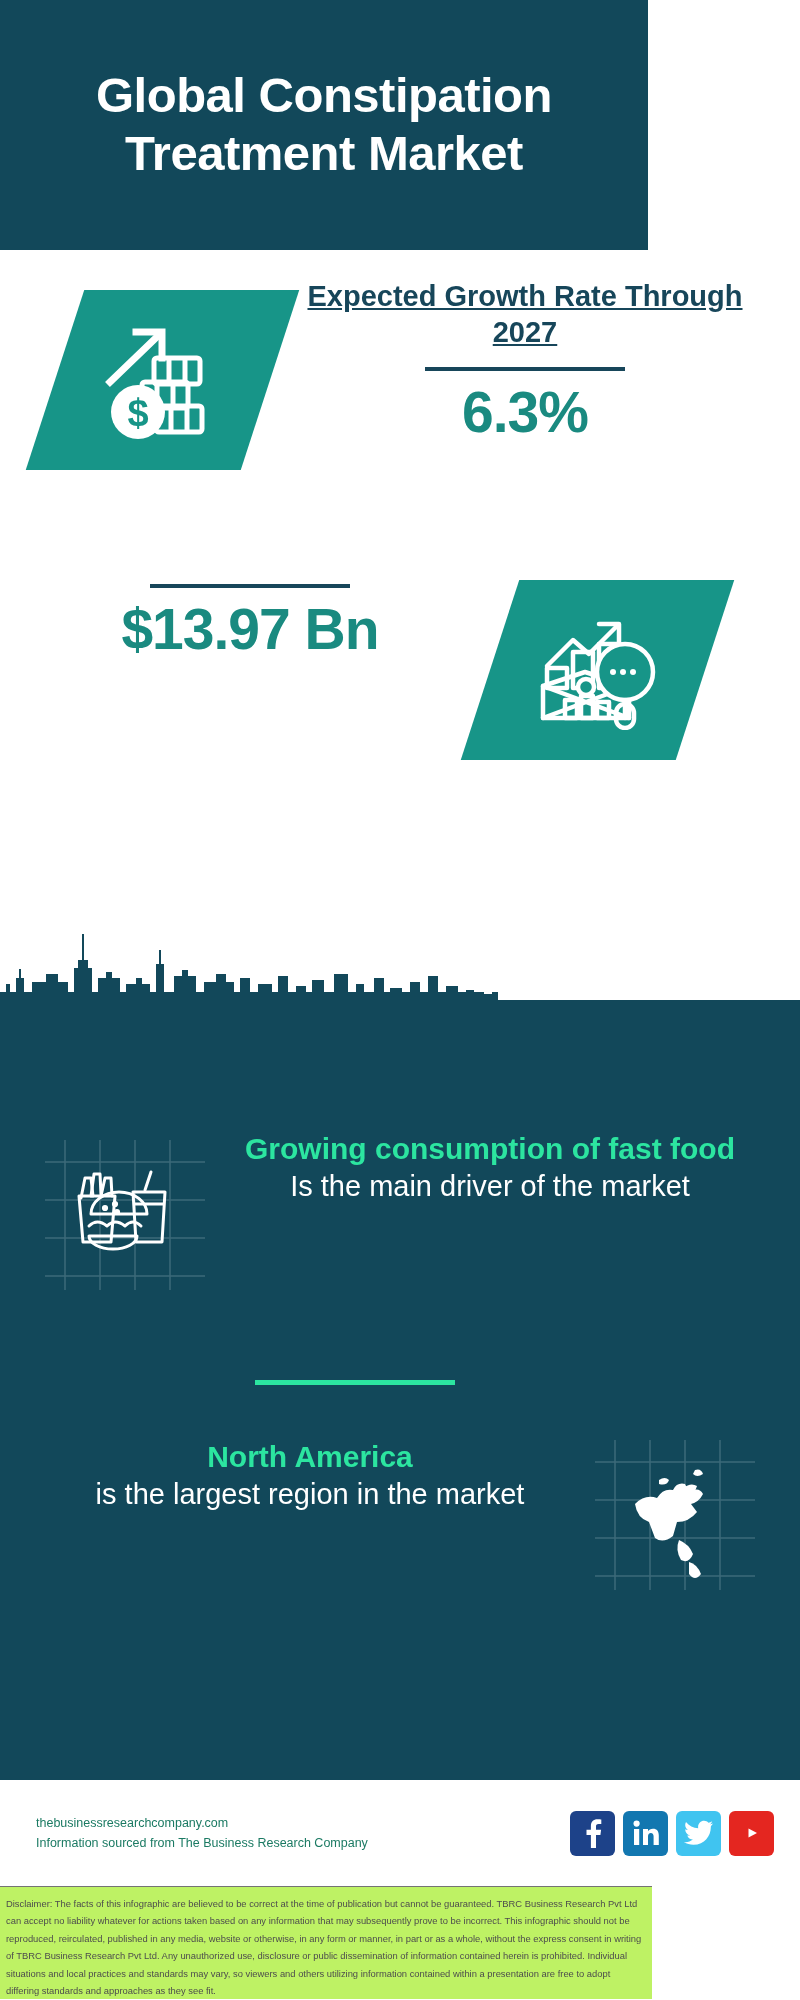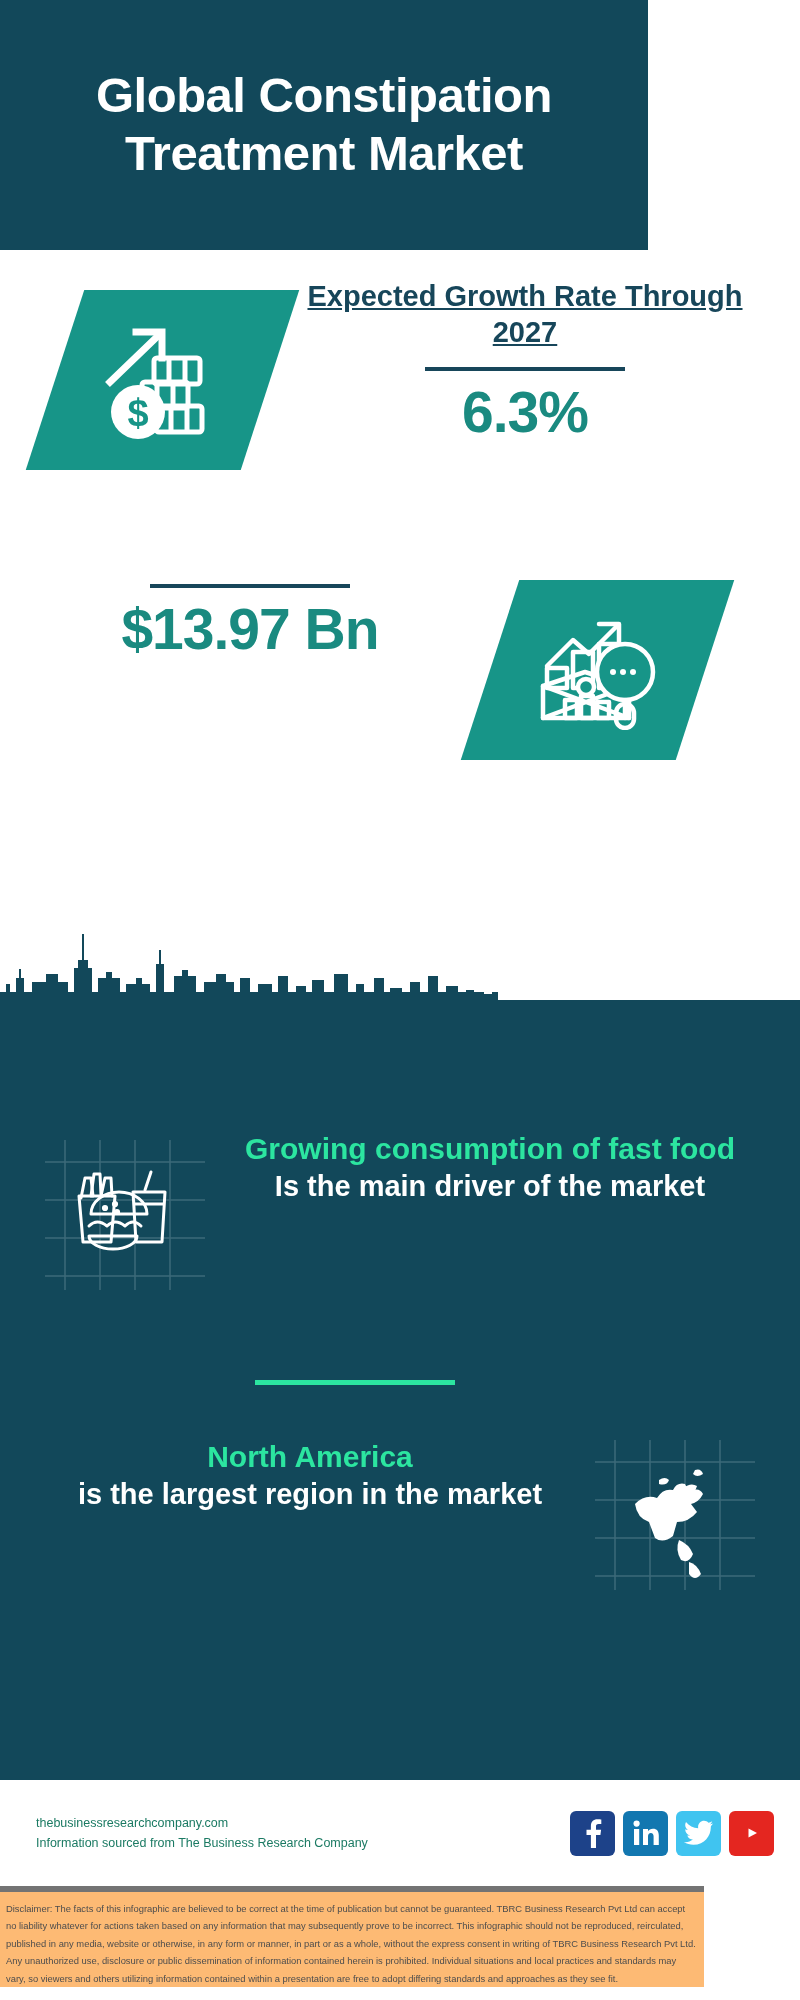--- a/index.html
+++ b/index.html
@@ -107,21 +107,21 @@
 
   .point-highlight {
     color:#2ce5a0;
     font-size:30px;
     font-weight:bold;
     line-height:1.26;
   }
   .point-sub {
     color:#ffffff;
     font-size:29px;
-    font-weight:bold;
+    font-weight:normal;
     line-height:1.26;
   }
   .divider-green {
     position:absolute;
     left:255px; top:380px;
     width:200px; height:5px;
     background:#2ce5a0;
   }
 
   
@@ -147,24 +147,24 @@
     border-radius:6px;
     display:flex; align-items:center; justify-content:center;
   }
   .sb-fb { background:#1d4289; }
   .sb-li { background:#1277b0; }
   .sb-tw { background:#40c4f0; }
   .sb-yt { background:#e42620; }
 
   
   .disclaimer-wrap {
-    width:704px;
-    border-top:6px solid #737373;
+    width:652px;
+    border-top:1px solid #737373;
     padding:8px 6px 0 6px;
-    background:#fdba74;
+    background:#bef264;
   }
   .disclaimer {
     color:#4d4d4d;
     font-size:9.4px;
     line-height:1.85;
     text-align:left;
     word-spacing:0px;
   }
 </style>
 </head>

